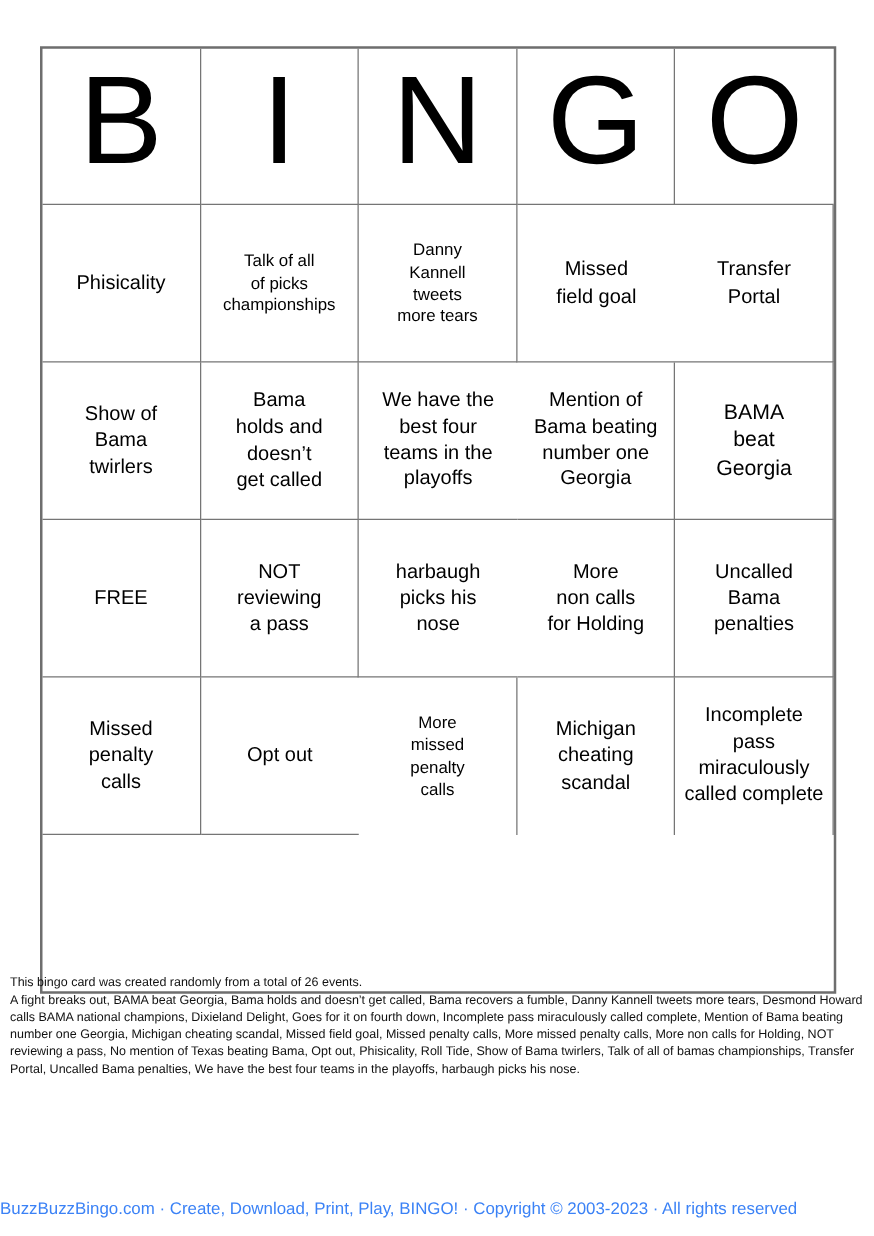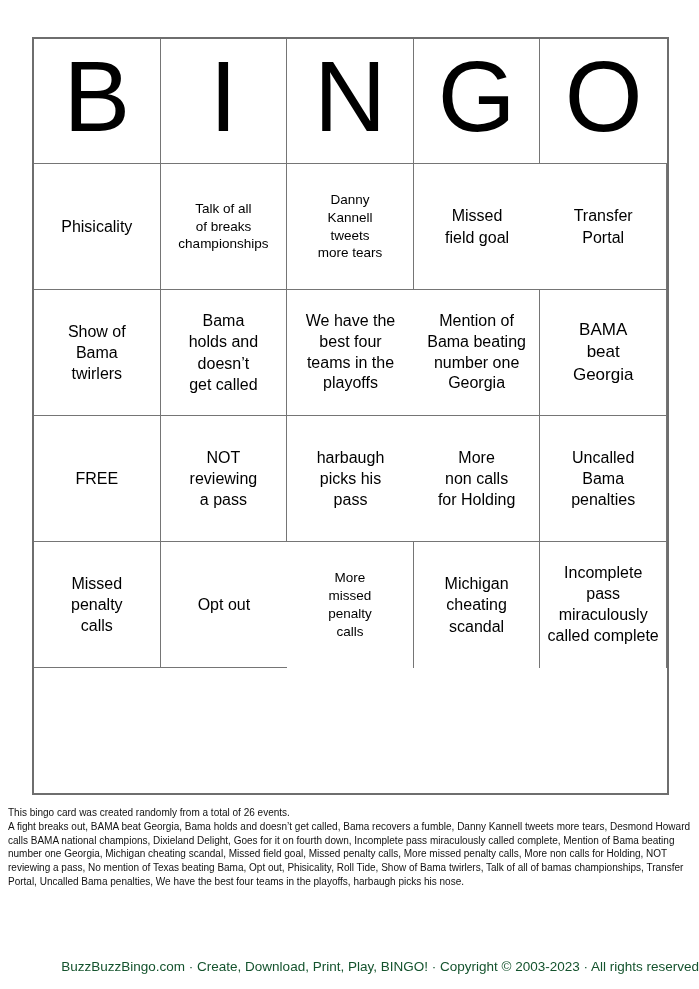--- a/index.html
+++ b/index.html
@@ -44,51 +44,51 @@
     white-space: pre-line;
     line-height: 1.32;
     color: #000;
   }
   .size-large  { font-size: 17px; }
   .size-normal { font-size: 16px; }
   .size-medium { font-size: 13.5px; }
   .size-small  { font-size: 16px; line-height: 1.3; }
   .footer {
     position: absolute;
-    left: 8px; right: 5px; top: 806px;
+    left: 8px; right: 5px; top: 780px;
     font-size: 10px;
     line-height: 13.8px;
     color: #111;
     text-align: left;
   }
   .brand-line {
     position: absolute;
     left: 0; right: 0; top: 959px;
-    text-align: right;
+    text-align: left;
     font-size: 13.5px;
-    color: #14532d;
+    color: #3b82f6;
   }
 </style>
 </head>
 <body>
 
 <div class="bingo-card">
 
   <div class="hcell">B</div>
   <div class="hcell">I</div>
   <div class="hcell">N</div>
   <div class="hcell">G</div>
   <div class="hcell col5">O</div>
 
   <div class="cell">
       <span class="ct size-normal">Phisicality</span>
     </div>
   <div class="cell">
       <span class="ct size-medium">Talk of all
-of breaks
+of picks
 championships</span>
     </div>
   <div class="cell">
       <span class="ct size-medium">Danny
 Kannell
 tweets
 more tears</span>
     </div>
   <div class="cell col5">
       <span class="ct size-normal">Missed
@@ -132,21 +132,21 @@
       <span class="ct size-normal">FREE</span>
     </div>
   <div class="cell">
       <span class="ct size-normal">NOT
 reviewing
 a pass</span>
     </div>
   <div class="cell col5">
       <span class="ct size-normal">harbaugh
 picks his
-pass</span>
+nose</span>
     </div>
 
   <div class="cell">
       <span class="ct size-normal">More
 non calls
 for Holding</span>
     </div>
   <div class="cell">
       <span class="ct size-normal">Uncalled
 Bama

